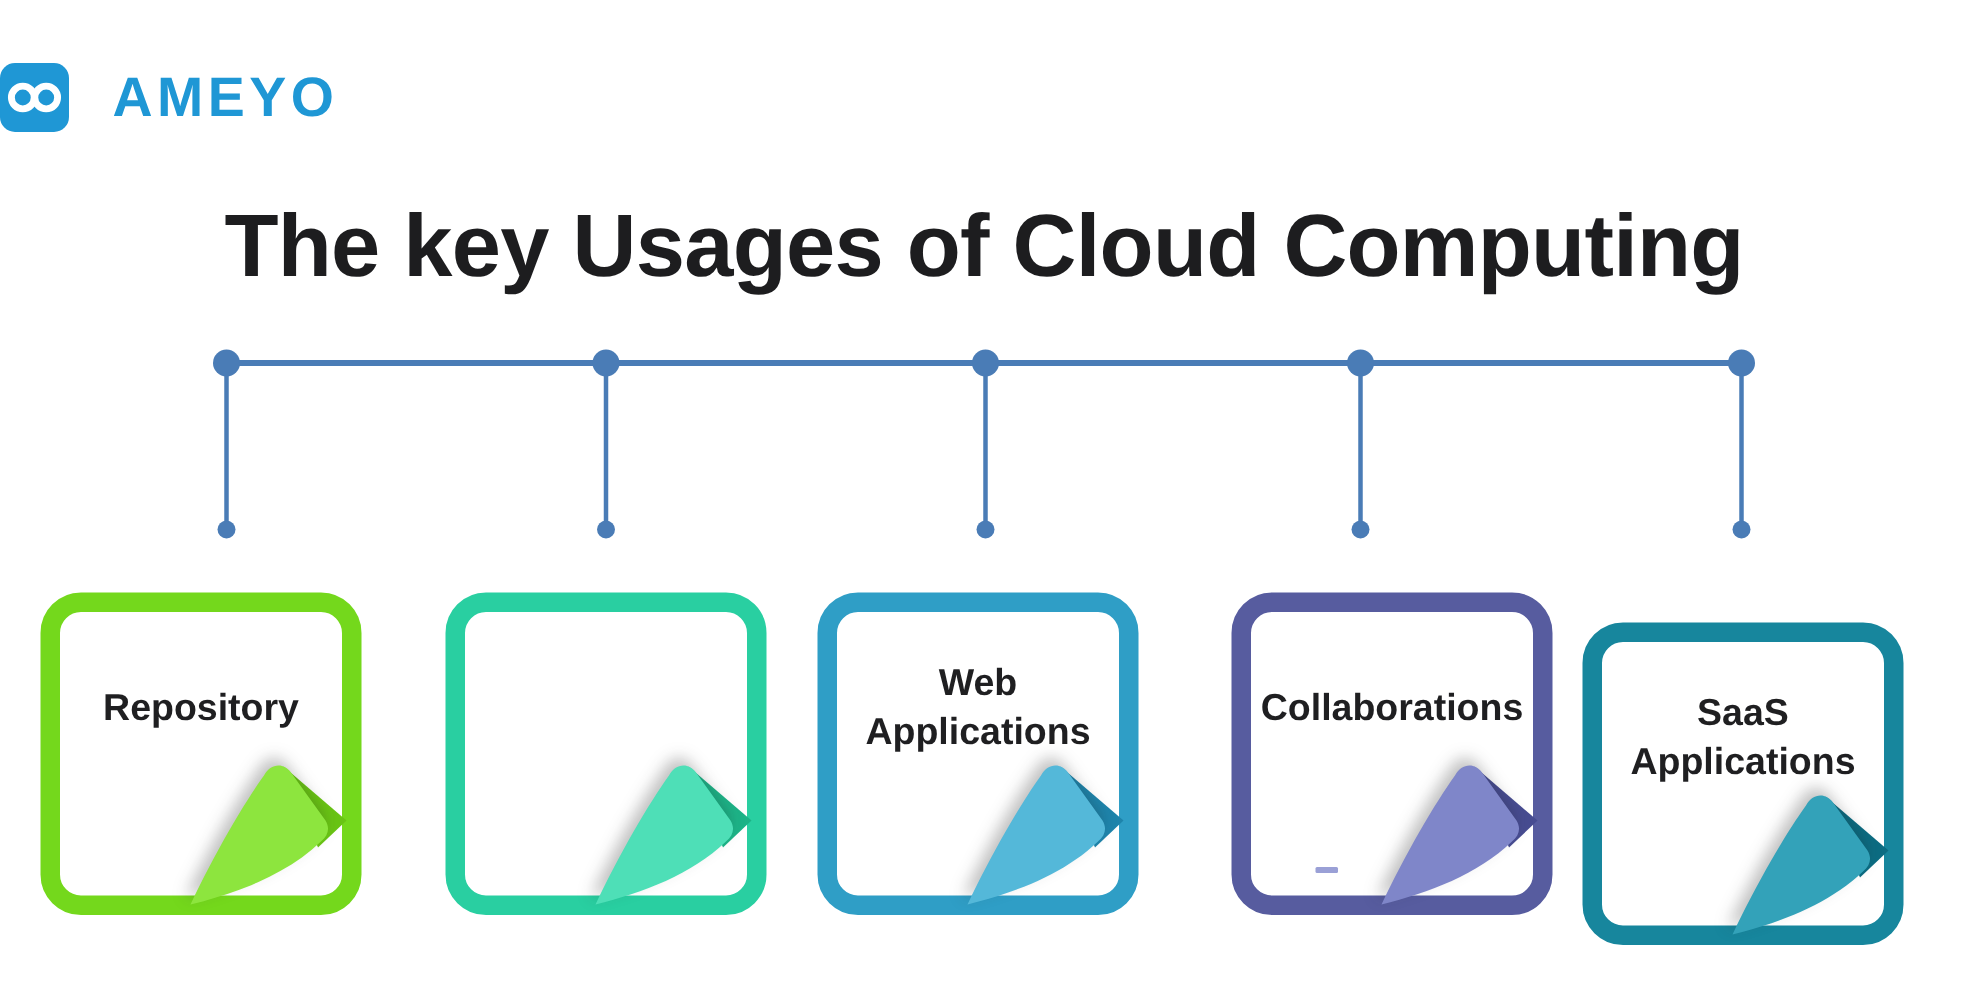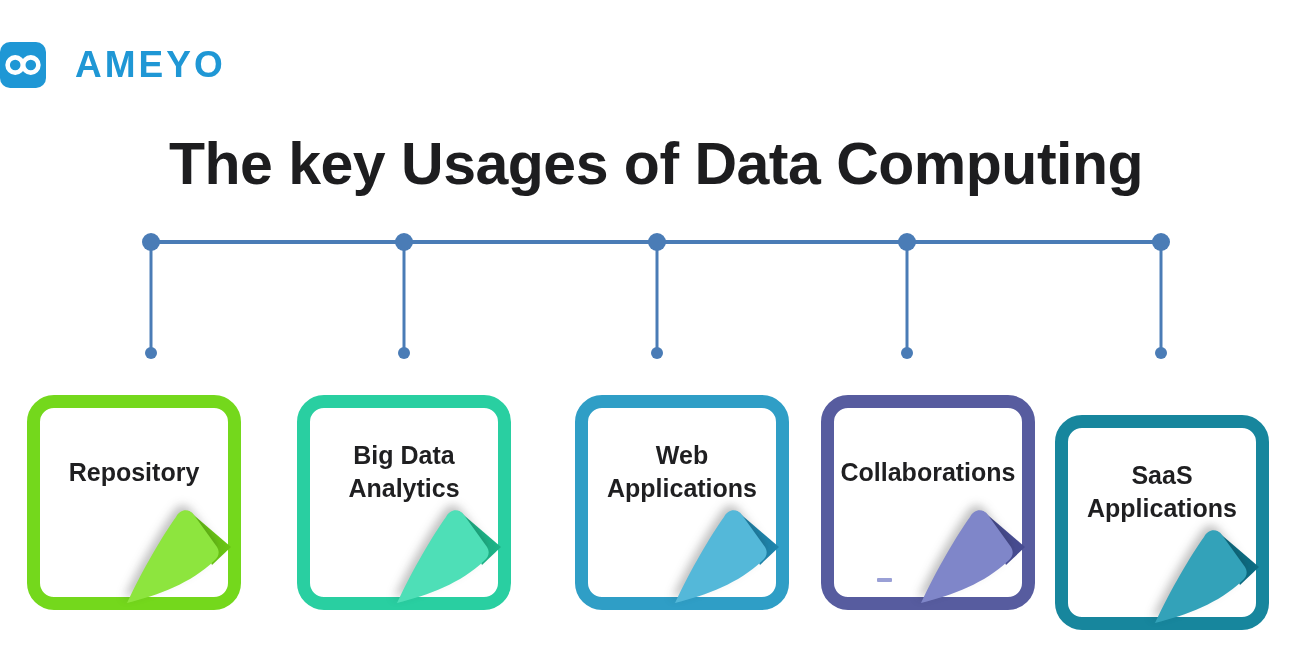--- a/index.html
+++ b/index.html
@@ -80,21 +80,21 @@
         <rect x="0" y="0" width="46" height="46" rx="10" fill="#1f97d5"></rect>
         <g fill="none" stroke="#ffffff" stroke-width="4.6">
           <circle cx="15.2" cy="23" r="7.6"></circle>
           <circle cx="30.8" cy="23" r="7.6"></circle>
         </g>
       </svg>
     </span>
     <span class="brand-name">AMEYO</span>
   </header>
 
-  <h1 class="title">The key Usages of Data Computing</h1>
+  <h1 class="title">The key Usages of Cloud Computing</h1>
 
   <svg class="connector" width="1312" height="140" viewBox="0 0 1312 140">
     <line class="hline" x1="151" y1="12" x2="1161" y2="12"></line>
     <g>
       <line class="vline" x1="151" y1="12" x2="151" y2="123"></line>
       <line class="vline" x1="404" y1="12" x2="404" y2="123"></line>
       <line class="vline" x1="657" y1="12" x2="657" y2="123"></line>
       <line class="vline" x1="907" y1="12" x2="907" y2="123"></line>
       <line class="vline" x1="1161" y1="12" x2="1161" y2="123"></line>
       <circle cx="151" cy="12" r="9"></circle>
@@ -112,29 +112,27 @@
 
   <div class="card" style="left: 27px; --border: #74d81c; --curl: #8de53e; --curl-dark: #69c414;">
     <span class="card-label">Repository</span>
     <svg class="curl" width="120" height="110" viewBox="0 0 120 110">
       <path class="curl-shade" d="M 70 10 L 112 46 L 93 64 Z"></path>
       <path class="curl-main" d="M 8 102 C 24 68 44 34 57 16 C 61 8 70 7 75 14 L 98 46 C 101 51 100 56 95 60 C 72 82 40 94 8 102 Z"></path>
     </svg>
   </div>
 
   <div class="card" style="left: 297px; --border: #29cfa1; --curl: #4edfb7; --curl-dark: #1db387;">
-    <span class="card-label">Big Data
-Analytics</span>
     <svg class="curl" width="120" height="110" viewBox="0 0 120 110">
       <path class="curl-shade" d="M 70 10 L 112 46 L 93 64 Z"></path>
       <path class="curl-main" d="M 8 102 C 24 68 44 34 57 16 C 61 8 70 7 75 14 L 98 46 C 101 51 100 56 95 60 C 72 82 40 94 8 102 Z"></path>
     </svg>
   </div>
 
-  <div class="card" style="left: 575px; padding-left: 39px; --border: #2f9ec6; --curl: #54b8d9; --curl-dark: #1e84ab;">
+  <div class="card" style="left: 545px; padding-left: 39px; --border: #2f9ec6; --curl: #54b8d9; --curl-dark: #1e84ab;">
     <span class="card-label">Web
 Applications</span>
     <svg class="curl" width="120" height="110" viewBox="0 0 120 110">
       <path class="curl-shade" d="M 70 10 L 112 46 L 93 64 Z"></path>
       <path class="curl-main" d="M 8 102 C 24 68 44 34 57 16 C 61 8 70 7 75 14 L 98 46 C 101 51 100 56 95 60 C 72 82 40 94 8 102 Z"></path>
     </svg>
   </div>
 
   <div class="card" style="left: 776px; margin-left: 45px; --border: #575c9f; --curl: #7f86c9; --curl-dark: #474c91; --dash: #9aa0d6;">
     <span class="card-label">Collaborations</span>

